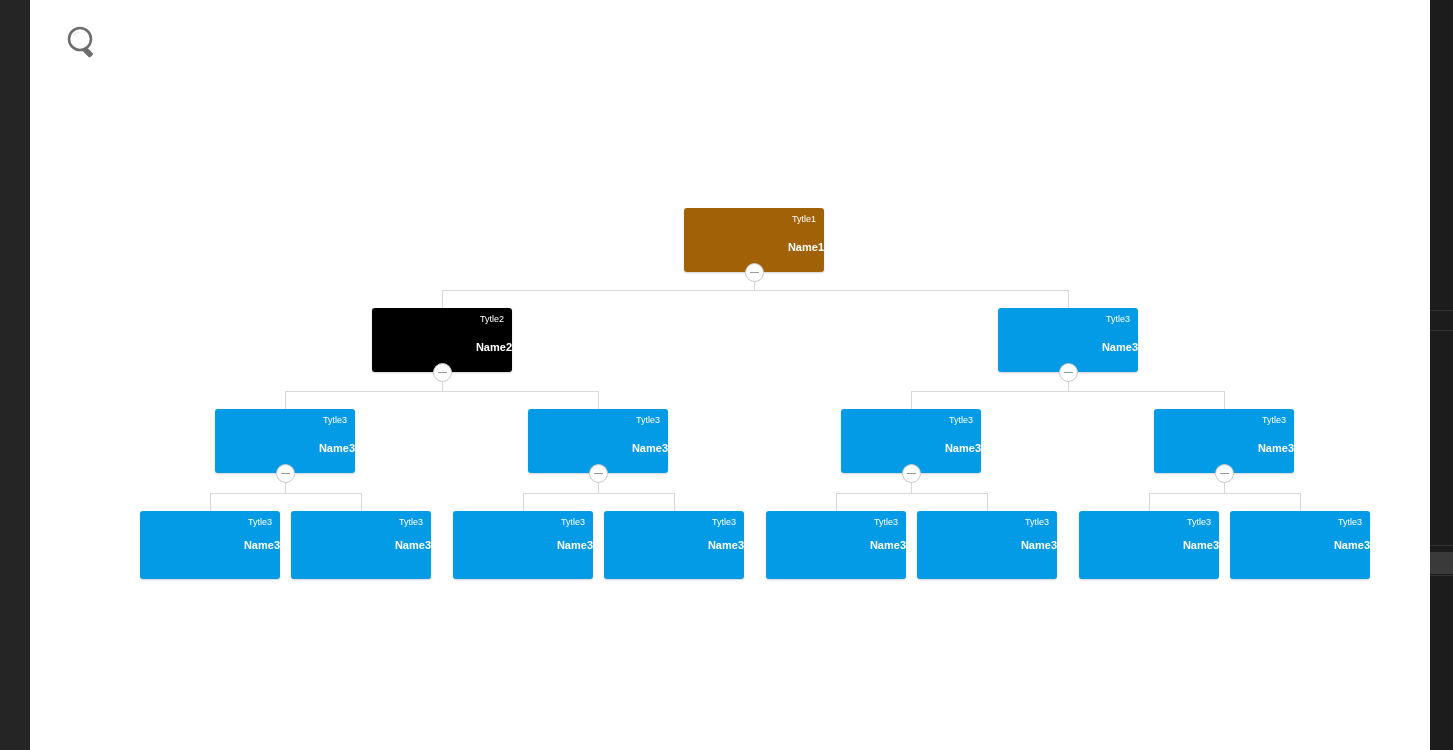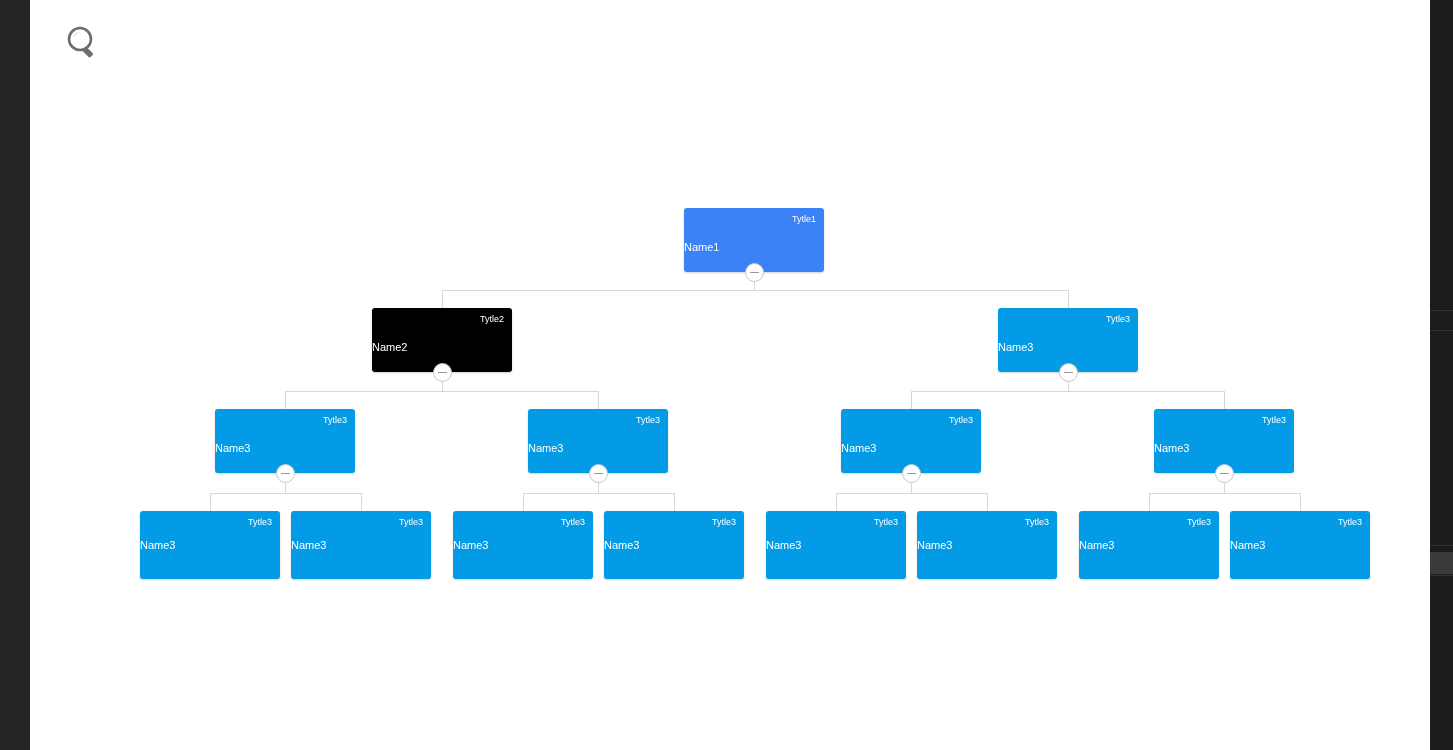--- a/index.html
+++ b/index.html
@@ -44,23 +44,23 @@
     color:#ffffff;
     cursor:pointer;
   }
   .node .title {
     position:absolute; right:8px; top:6px;
     font-size:9px; line-height:11px;
     color:#ffffff; white-space:nowrap;
   }
   .node .name {
     position:absolute; left:0; right:0; bottom:18px;
-    text-align:left;
+    text-align:right;
     font-size:11px; line-height:13px;
-    color:#ffffff; white-space:nowrap;
+    color:#ffffff; white-space:nowrap;font-weight:bold;
   }
   .node .name.center { bottom:auto; top:50%; transform:translateY(-50%); }
 
   
   .toggle {
     position:absolute;
     width:19px; height:19px;
     background:#ffffff;
     border:1px solid #c8c8c8;
     border-radius:50%;
@@ -121,21 +121,21 @@
       <line x1="836" y1="493" x2="987" y2="493" stroke="#d8d8d8" stroke-width="1" shape-rendering="crispEdges"></line>
       <line x1="836" y1="493" x2="836" y2="511" stroke="#d8d8d8" stroke-width="1" shape-rendering="crispEdges"></line>
       <line x1="987" y1="493" x2="987" y2="511" stroke="#d8d8d8" stroke-width="1" shape-rendering="crispEdges"></line>
       <line x1="1224" y1="482" x2="1224" y2="493" stroke="#d8d8d8" stroke-width="1" shape-rendering="crispEdges"></line>
       <line x1="1149" y1="493" x2="1300" y2="493" stroke="#d8d8d8" stroke-width="1" shape-rendering="crispEdges"></line>
       <line x1="1149" y1="493" x2="1149" y2="511" stroke="#d8d8d8" stroke-width="1" shape-rendering="crispEdges"></line>
       <line x1="1300" y1="493" x2="1300" y2="511" stroke="#d8d8d8" stroke-width="1" shape-rendering="crispEdges"></line>
     </svg>
 
   <div id="nodes">
-      <div class="node" style="left: 684px; top: 208px; width: 140px; height: 64px; background: #3b82f6;">
+      <div class="node" style="left: 684px; top: 208px; width: 140px; height: 64px; background: #a16207;">
         <span class="title">Tytle1</span>
         <span class="name">Name1</span>
       </div>
       <div class="toggle" style="left: 744.5px; top: 262.5px;"></div>
       <div class="node" style="left: 372px; top: 308px; width: 140px; height: 64px; background: #000000;">
         <span class="title">Tytle2</span>
         <span class="name">Name2</span>
       </div>
       <div class="toggle" style="left: 432.5px; top: 362.5px;"></div>
       <div class="node" style="left: 998px; top: 308px; width: 140px; height: 64px; background: rgb(3, 155, 229);">

